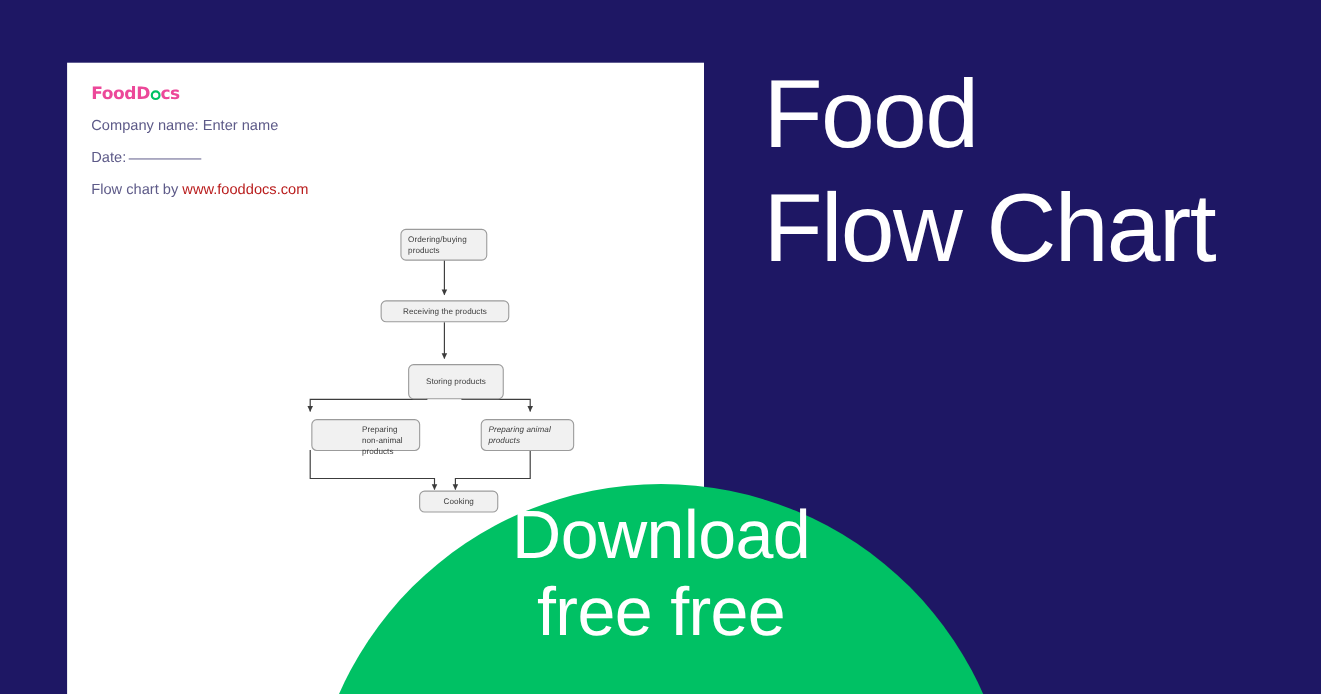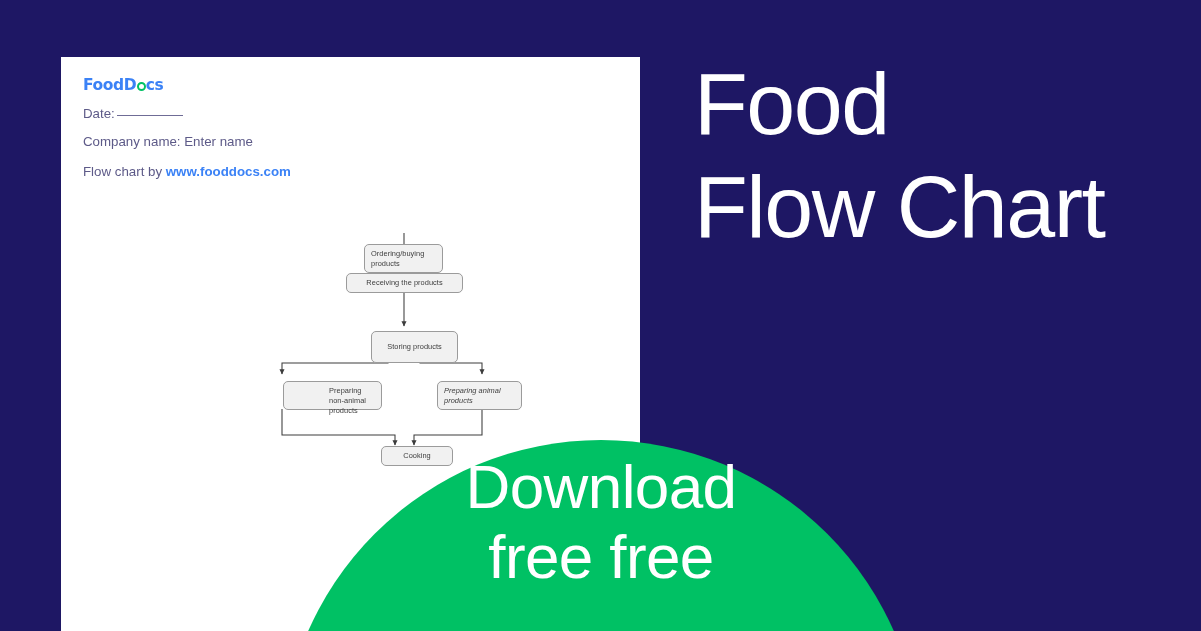--- a/index.html
+++ b/index.html
@@ -38,21 +38,21 @@
     left: 22px;
     top: 20px;
     width: 420px;
   }
 
   .logo {
     font-family: "DejaVu Sans", sans-serif;
     font-weight: 700;
     font-size: 15.5px;
     letter-spacing: -0.4px;
-    color: #3b82f6;
+    color: #ec4899;
     line-height: 1.1;
     margin-bottom: 12px;
     white-space: nowrap;
   }
   .logo .glyph-o {
     display: inline-block;
     position: relative;
     width: 9px;
     height: 9px;
     border: 2.4px solid #00c164;
@@ -70,21 +70,21 @@
     white-space: nowrap;
   }
   .doc-line.tight { margin-bottom: 13px; }
   .blank-rule {
     display: inline-block;
     width: 66px;
     border-bottom: 1.6px solid #6f6c96;
     vertical-align: 2px;
     margin-left: 2px;
   }
-  .link-green { color: #3b82f6; font-weight: bold; }
+  .link-green { color: #b91c1c; }
 
   
   #flowchart {
     position: absolute;
     left: 0;
     top: 0;
     width: 579px;
     height: 574px;
   }
 
@@ -149,23 +149,23 @@
 </head>
 <body>
 
 <div id="stage">
 
   <div id="doc-card">
 
     <div id="doc-header">
       <div class="logo"><span>Food</span><span>D</span><span class="glyph-o"></span><span>cs</span></div>
 
+      <div class="doc-line">Company name: Enter name</div>
+
       <div class="doc-line tight"><span>Date:</span><span class="blank-rule"></span></div>
-
-      <div class="doc-line">Company name: Enter name</div>
 
       <div class="doc-line"><span>Flow chart by </span><span class="link-green">www.fooddocs.com</span></div>
     </div>
 
     <div id="flowchart">
 
       <svg id="fc-edges" width="579" height="574" viewBox="0 0 579 574" style="position:absolute;left:0;top:0;">
         <defs>
           <marker id="arrowhead" markerWidth="6" markerHeight="6" refX="4.6" refY="3" orient="auto" markerUnits="strokeWidth">
             <path d="M0,0.6 L5,3 L0,5.4 Z" fill="#3c3c3c"></path>
@@ -180,21 +180,21 @@
           <path d="M327,294 L327,306 L221,306 L221,317"></path>
 
           <path d="M359,294 L359,306 L421,306 L421,317"></path>
 
           <path d="M221,352 L221,378 L334,378 L334,388"></path>
 
           <path d="M421,352 L421,378 L353,378 L353,388"></path>
         </g>
       </svg>
 
-      <div class="fc-box" style="left:303px;top:151px;width:79px;height:29px;margin-top:36px;">Ordering/buying products</div>
+      <div class="fc-box" style="left:303px;top:151px;width:79px;height:29px;">Ordering/buying products</div>
 
       <div class="fc-box center" style="left:285px;top:216px;width:117px;height:20px;">Receiving the products</div>
 
       <div class="fc-box center" style="left:310px;top:274px;width:87px;height:32px;">Storing products</div>
 
       <div class="fc-box" style="left:222px;top:324px;width:99px;height:29px;padding-left:45px;">Preparing non-animal products</div>
 
       <div class="fc-box" style="left:376px;top:324px;width:85px;height:29px;font-style:italic;">Preparing animal products</div>
 
       <div class="fc-box center" style="left:320px;top:389px;width:72px;height:20px;">Cooking</div>

